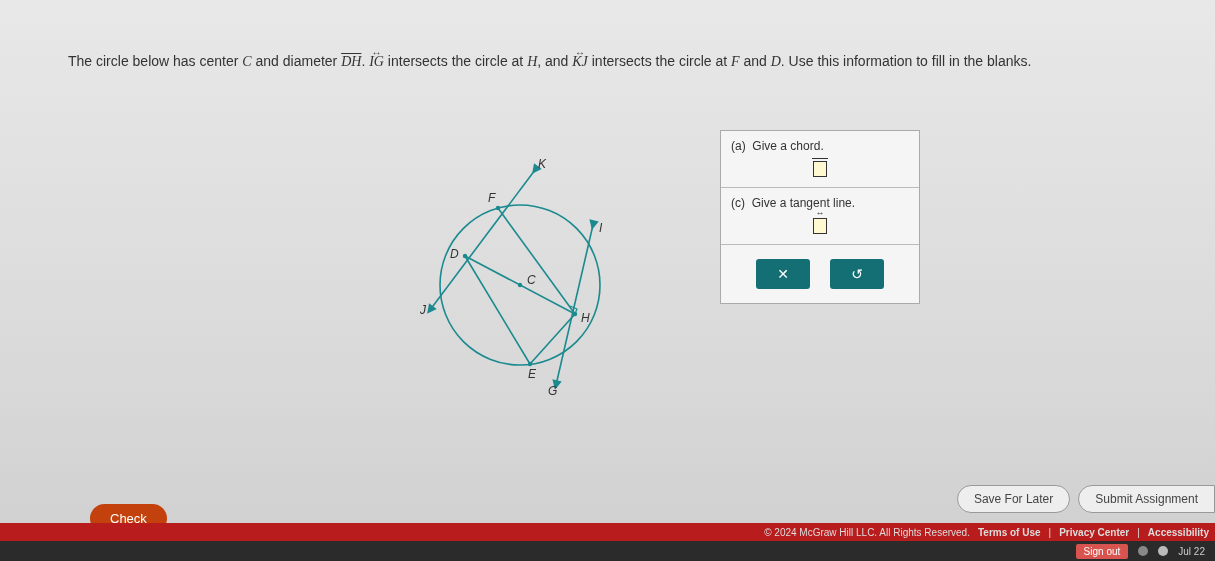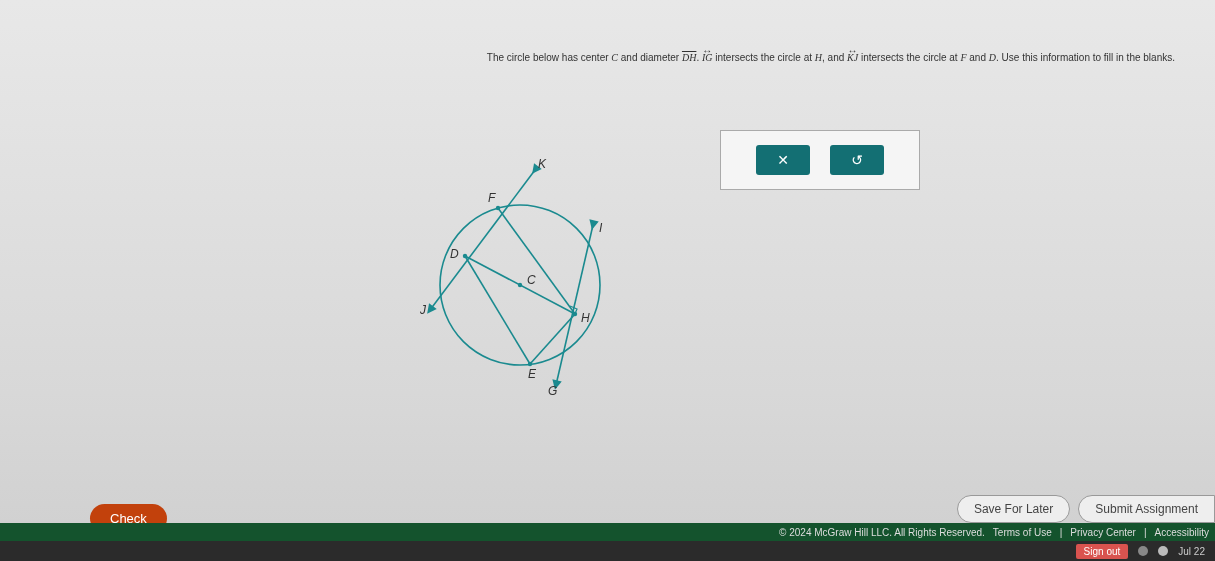--- a/index.html
+++ b/index.html
@@ -10,23 +10,22 @@
     height: 561px;
     position: relative;
     overflow: hidden;
     color: #333;
   }
   .problem-text {
     position: absolute;
     top: 50px;
     left: 68px;
     right: 40px;
-    font-size: 10px;
+    font-size: 14px;
     line-height: 1.6;
-    text-align: right;
   }
   .overline { text-decoration: overline; }
   .doublearrow { position: relative; }
   .doublearrow::before {
     content: "↔";
     position: absolute;
     top: -10px;
     left: 0;
     right: 0;
     text-align: center;
@@ -129,41 +128,41 @@
     cursor: pointer;
     color: #444;
   }
   .submit-btn {
     border-top-right-radius: 0;
     border-bottom-right-radius: 0;
   }
   .bottom-actions {
     position: absolute;
     right: 0;
-    bottom: 38px;
+    bottom: 48px;
     display: flex;
     gap: 8px;
     align-items: center;
   }
   .copyright-bar {
     position: absolute;
     left: 0; right: 0;
     bottom: 20px;
     height: 18px;
-    background: #14532d;
+    background: #b91c1c;
     color: #ddd;
     font-size: 10px;
     display: flex;
     align-items: center;
     justify-content: flex-end;
     padding-right: 6px;
     gap: 8px;
     padding-left: 29px;
   }
-  .copyright-bar a { color: #ddd; cursor: pointer; }
+  .copyright-bar a { color: #ddd; cursor: pointer; font-weight: bold; }
   .status-bar {
     position: absolute;
     left: 0; right: 0; bottom: 0;
     height: 20px;
     background: #2b2b2b;
     display: flex;
     justify-content: flex-end;
     align-items: center;
     gap: 10px;
     padding-right: 10px;
@@ -228,20 +227,32 @@
       <text x="70" y="118" font-size="12" font-style="italic" fill="#333">D</text>
       <text x="147" y="144" font-size="12" font-style="italic" fill="#333">C</text>
       <text x="201" y="182" font-size="12" font-style="italic" fill="#333">H</text>
       <text x="148" y="238" font-size="12" font-style="italic" fill="#333">E</text>
       <text x="168" y="255" font-size="12" font-style="italic" fill="#333">G</text>
       <text x="40" y="174" font-size="12" font-style="italic" fill="#333">J</text>
     </svg>
   </div>
 
   <div class="answer-panel">
+    <div class="answer-row">
+      <span>(a)</span>&nbsp;&nbsp;<span>Give a chord.</span>
+      <div class="answer-input-wrap">
+        <span class="answer-input bar-over"></span>
+      </div>
+    </div>
+    <div class="answer-row">
+      <span>(c)</span>&nbsp;&nbsp;<span>Give a tangent line.</span>
+      <div class="answer-input-wrap">
+        <span class="answer-input arrows-over"></span>
+      </div>
+    </div>
     <div class="btn-row">
       <button class="btn">
         <span>✕</span>
       </button>
       <button class="btn">
         <span>↺</span>
       </button>
     </div>
   </div>
 

